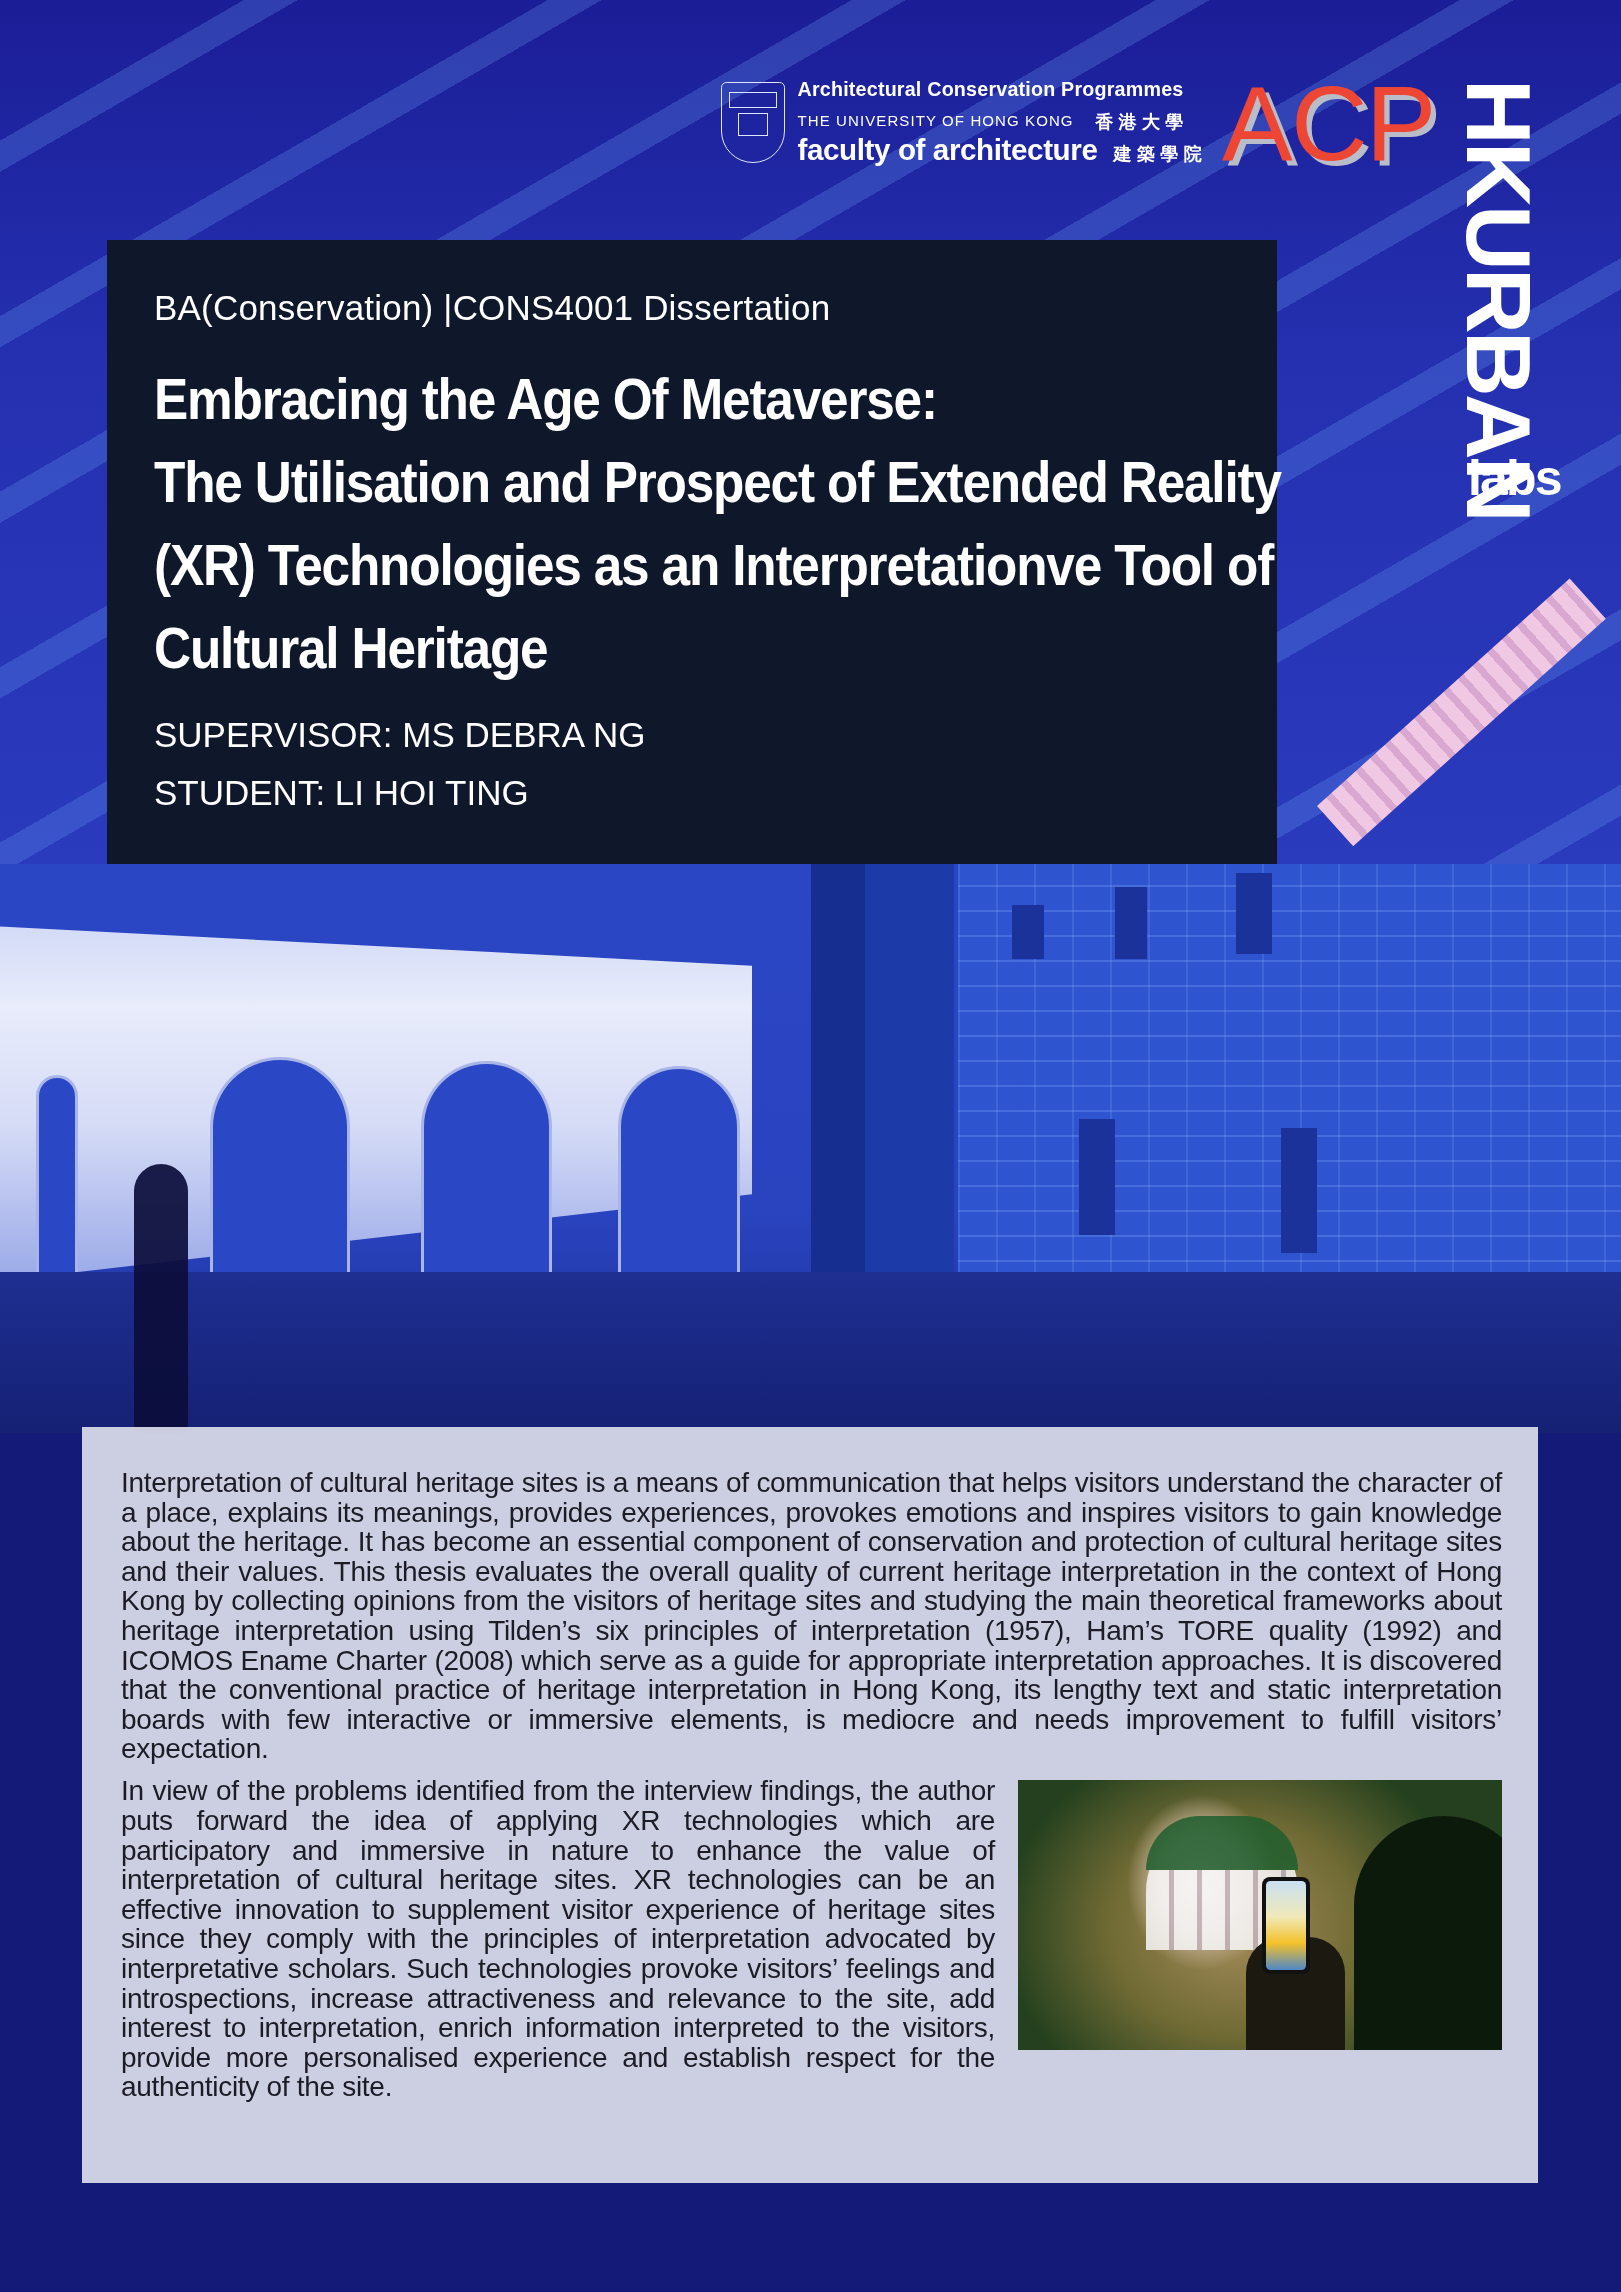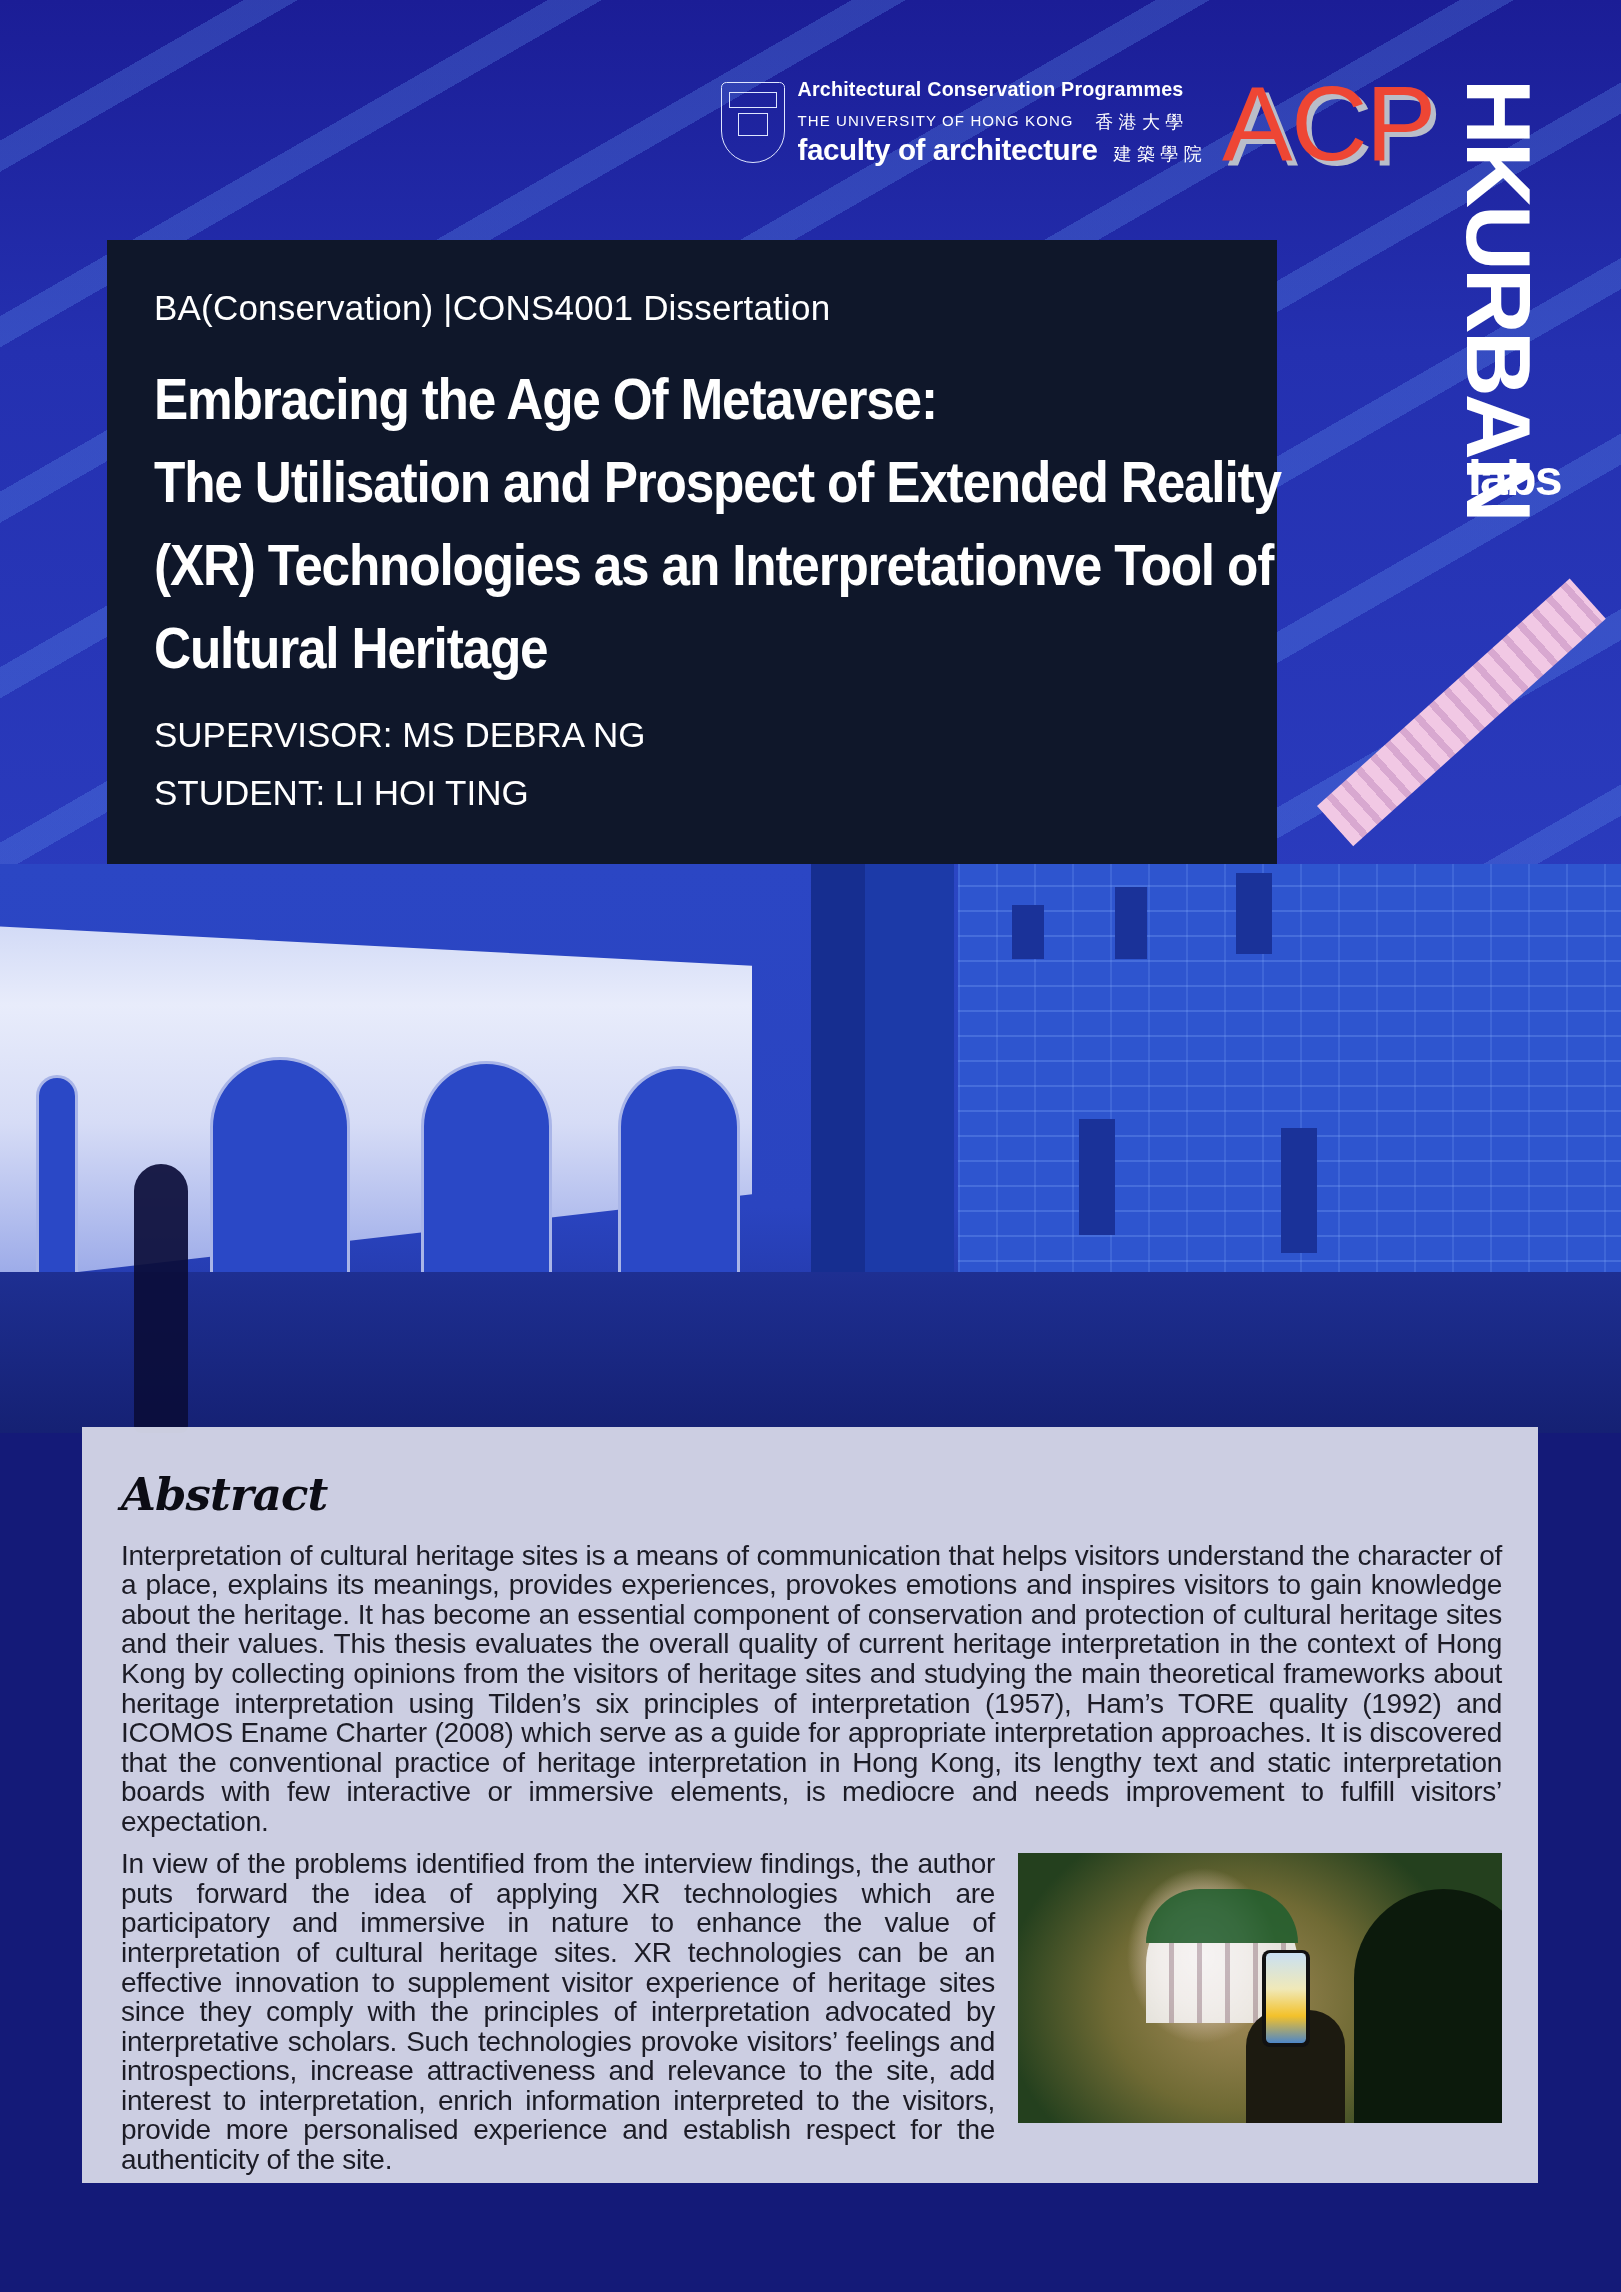--- a/index.html
+++ b/index.html
@@ -62,21 +62,21 @@
   .crest {
     width: 64px; height: 81px; border: 1.8px solid #dfe6ff; border-radius: 5.4px 5.4px 32px 32px;
     position: relative; box-sizing: border-box; margin-right: 12.5px;
   }
   .crest::before { content: ""; position: absolute; left: 7.2px; right: 7.2px; top: 9px; height: 14.3px; border: 1.3px solid #dfe6ff; }
   .crest::after { content: ""; position: absolute; left: 16px; right: 16px; top: 30px; height: 21.5px; border: 1.3px solid #dfe6ff; }
   .fac-text { color: #fff; line-height: 1; }
   .fac-line1 { font-size: 19.7px; font-weight: bold; letter-spacing: 0.2px; margin-bottom: 14px; }
   .fac-line2 { font-size: 15px; letter-spacing: 1.1px; display: flex; gap: 21.5px; margin-bottom: 3.6px; text-align: center; }
   .fac-line3 { font-size: 29.6px; font-weight: bold; display: flex; gap: 16px; align-items: baseline; letter-spacing: -0.4px; }
-  .cjk { font-size: 18px; letter-spacing: 5.4px; font-weight: normal; }
+  .cjk { font-size: 18px; letter-spacing: 5.4px; font-weight: bold; }
   .acp {
     position: absolute; left: 1222px; top: 70px; font-size: 106px; line-height: 1;
     color: #ee4634; font-family: "Liberation Sans", sans-serif; letter-spacing: -1.8px;
     text-shadow: 5.4px 5.4px 0 #b9bdc9;
   }
   .hkurban {
     position: absolute; left: 1451px; top: 79px; width: 99px; height: 430px;
   }
   .hkurban-main {
     position: absolute; left: 93px; top: 0; transform: rotate(90deg); transform-origin: left top;
@@ -203,21 +203,20 @@
     <div>(XR) Technologies as an Interpretationve Tool of</div>
     <div>Cultural Heritage</div>
   </div>
   <div class="people">
     <div>SUPERVISOR: MS DEBRA NG</div>
     <div>STUDENT: LI HOI TING</div>
   </div>
 </div>
 
 <div class="abstract">
-  <h2>Abstract</h2>
   <p class="para">Interpretation of cultural heritage sites is a means of communication that helps visitors understand the character of a place, explains its meanings, provides experiences, provokes emotions and inspires visitors to gain knowledge about the heritage. It has become an essential component of conservation and protection of cultural heritage sites and their values. This thesis evaluates the overall quality of current heritage interpretation in the context of Hong Kong by collecting opinions from the visitors of heritage sites and studying the main theoretical frameworks about heritage interpretation using Tilden’s six principles of interpretation (1957), Ham’s TORE quality (1992) and ICOMOS Ename Charter (2008) which serve as a guide for appropriate interpretation approaches. It is discovered that the conventional practice of heritage interpretation in Hong Kong, its lengthy text and static interpretation boards with few interactive or immersive elements, is mediocre and needs improvement to fulfill visitors’ expectation.</p>
   <div class="para-wrap">
     <p class="para">In view of the problems identified from the interview findings, the author puts forward the idea of applying XR technologies which are participatory and immersive in nature to enhance the value of interpretation of cultural heritage sites. XR technologies can be an effective innovation to supplement visitor experience of heritage sites since they comply with the principles of interpretation advocated by interpretative scholars. Such technologies provoke visitors’ feelings and introspections, increase attractiveness and relevance to the site, add interest to interpretation, enrich information interpreted to the visitors, provide more personalised experience and establish respect for the authenticity of the site.</p>
     <div class="inset">
       <div class="window"></div>
       <div class="person"></div>
       <div class="hand"></div>
       <div class="phone">
           <div class="screen"></div>
         </div>

